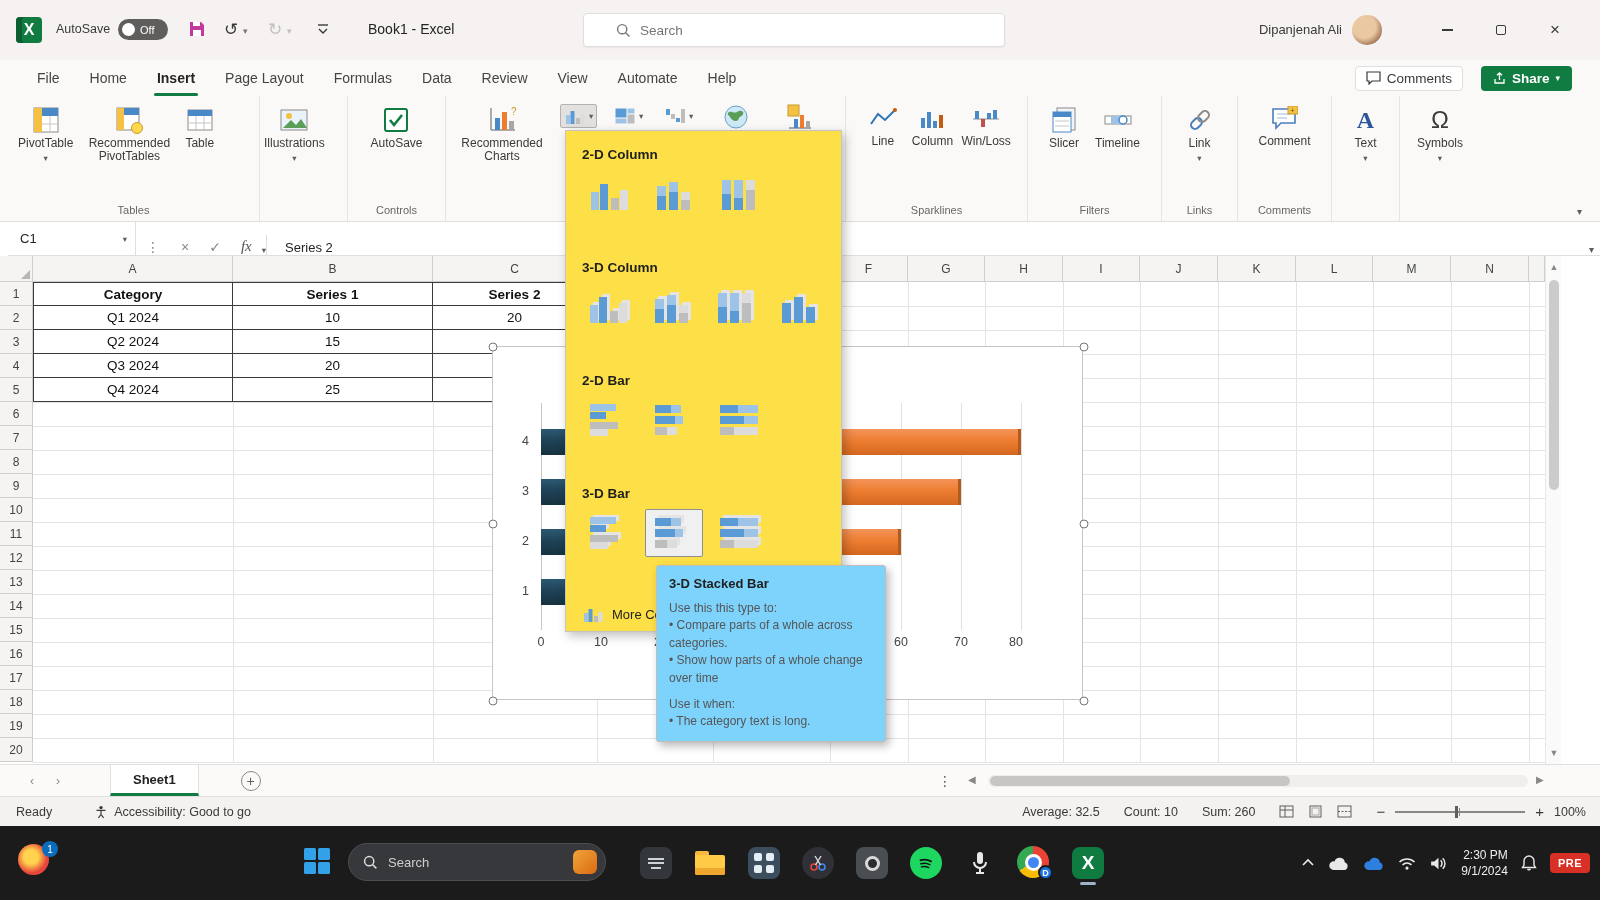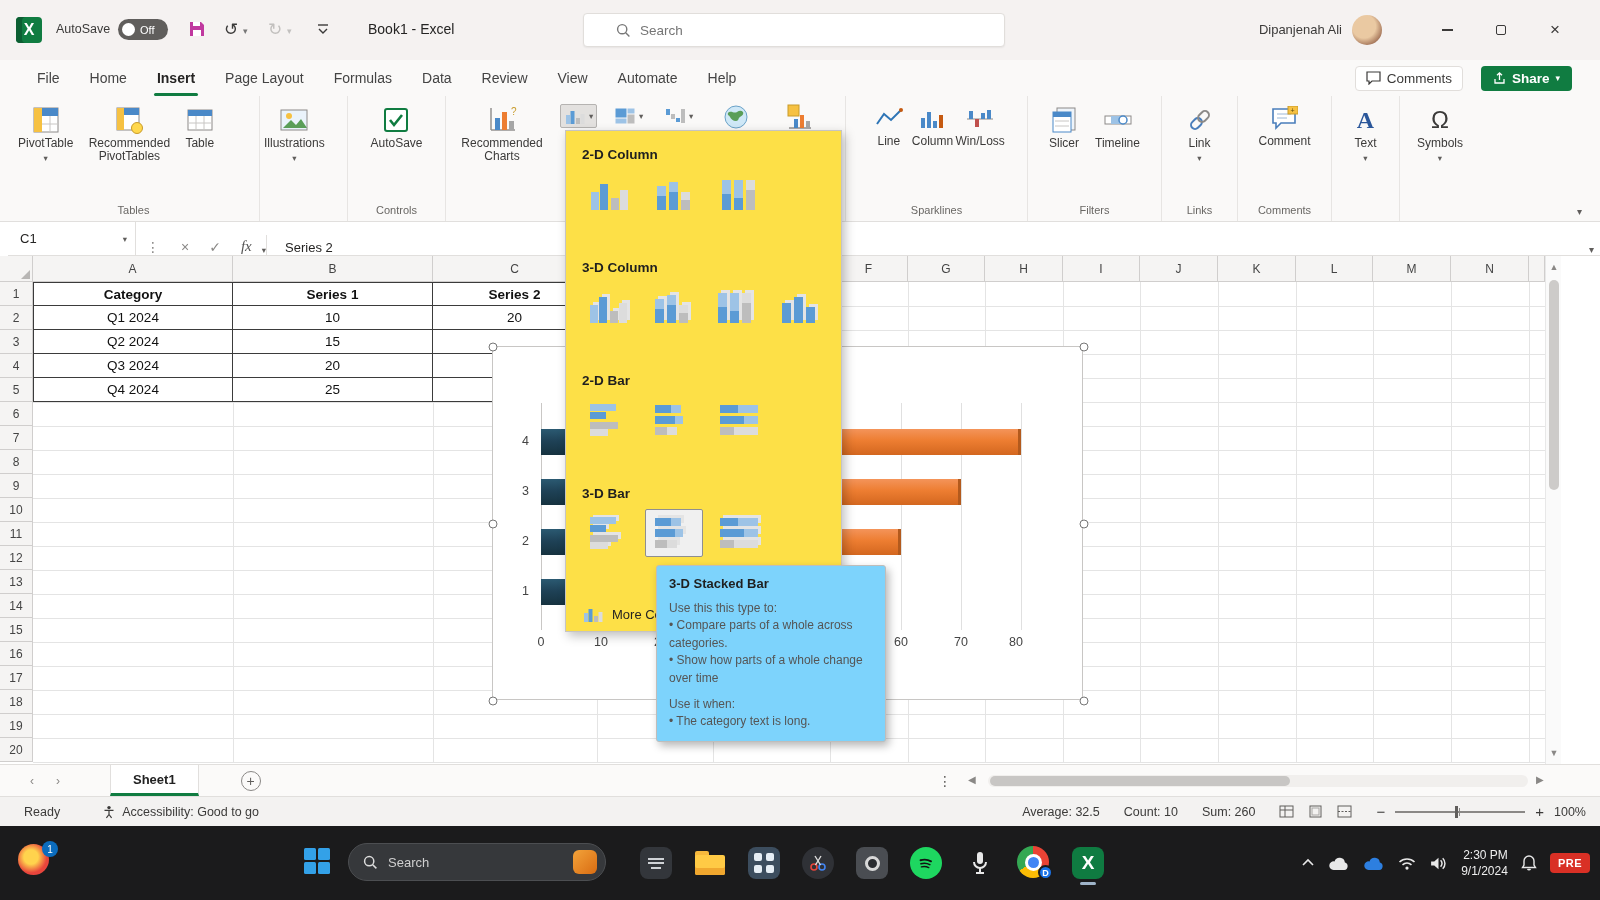--- a/index.html
+++ b/index.html
@@ -107,21 +107,21 @@
   .st-nav{color:#8a8886;font-size:12px;margin-left:20px;width:24px;text-align:center}
   #sheet-tab{height:100%;margin-left:40px;padding:0 22px;display:flex;align-items:center;background:#fff;border-left:1px solid #e1dfdd;border-right:1px solid #e1dfdd;border-bottom:3px solid #107c41;font-weight:bold;font-size:13px;color:#222}
   #add-sheet{width:20px;height:20px;border:1px solid #8a8886;border-radius:50%;color:#605e5c;display:flex;align-items:center;justify-content:center;margin-left:42px;font-size:14px}
   #st-dots{position:absolute;left:938px;color:#605e5c;font-size:14px;letter-spacing:1px}
   .hs-arrow{position:absolute;top:9px;color:#8a8886;font-size:10px}
   #hscroll{position:absolute;left:988px;top:10px;width:540px;height:12px;background:#f1efed;border-radius:6px}
   #hthumb{position:absolute;left:2px;top:1px;width:300px;height:10px;background:#c8c6c4;border-radius:5px}
 
   
   #statusbar{position:absolute;left:0;top:796px;width:1600px;height:30px;background:#f3f2f1;border-top:1px solid #e1dfdd;display:flex;align-items:center;font-size:12.5px;color:#3b3a39}
-  #sb-ready{margin-left:24px}
+  #sb-ready{margin-left:16px}
   #sb-access{display:flex;align-items:center;gap:6px;margin-left:42px}
   #sb-right{position:absolute;right:14px;display:flex;align-items:center;gap:24px}
   .viewic{display:flex;align-items:center;gap:14px}
   .zoom{display:flex;align-items:center;gap:10px}
   .ztrack{position:relative;width:130px;height:2px;background:#8a8886}
   .zthumb{position:absolute;left:60px;top:-5px;width:3px;height:12px;background:#605e5c}
   .znotch{position:absolute;left:64px;top:-3px;width:1px;height:8px;background:#8a8886}
 
   
   #taskbar{position:absolute;left:0;top:826px;width:1600px;height:74px;background:#1b1b1c;color:#e8e8e8}
@@ -361,21 +361,21 @@
       </div>
       <span class="launcher">
           <svg width="11" height="11" viewBox="0 0 11 11">
             <path d="M2 2v7h7" fill="none" stroke="#605e5c" stroke-width="1.2"></path>
             <path d="M5 5l4 4M9 5v4H5" fill="none" stroke="#605e5c" stroke-width="1.2"></path>
           </svg>
         </span>
     </div>
 
     <div class="rgroup" style="width:182px">
-      <div class="rbody" style="justify-content:center;width:100%;gap:0">
+      <div class="rbody" style="justify-content:center;width:100%;gap:6px">
         <button class="rbtn">
           <span>
               <svg width="30" height="26" viewBox="0 0 30 26">
                 <polyline points="3,18 10,8 17,14 27,4" fill="none" stroke="#2e75b6" stroke-width="2"></polyline>
                 <circle cx="27" cy="4" r="2" fill="#c55a11"></circle>
               </svg>
             </span>
           <span class="lbl">Line</span>
         </button>
         <button class="rbtn">

